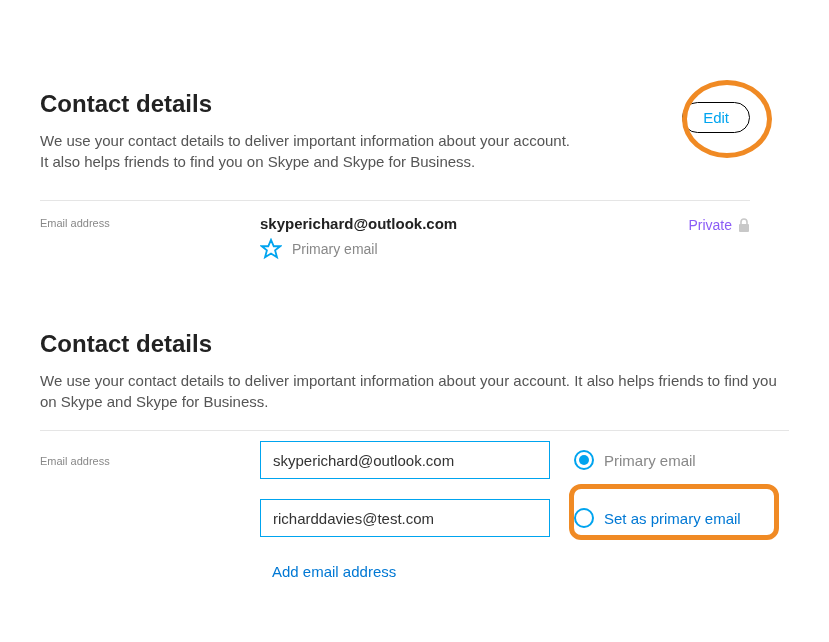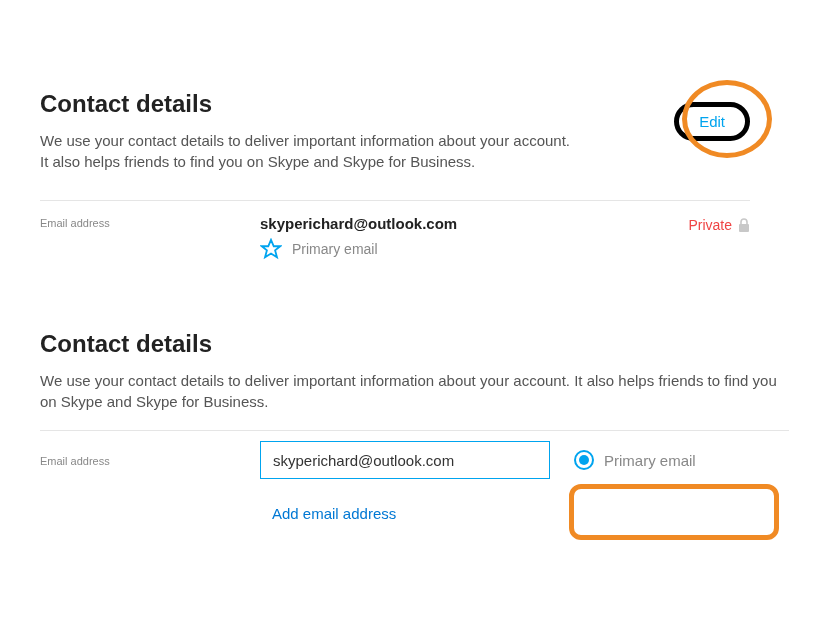--- a/index.html
+++ b/index.html
@@ -36,21 +36,21 @@
       color: #555;
       line-height: 1.4;
       max-width: 540px;
       margin-bottom: 28px;
     }
 
     .edit-btn {
       position: absolute;
       right: 40px;
       top: 102px;
-      border: 5px solid #000000;
+      border: 1px solid #000000;
       color: #00a4ef;
       background: #fff;
       border-radius: 20px;
       padding: 6px 20px;
       font-size: 15px;
       cursor: pointer;
     }
 
     .highlight-circle {
       position: absolute;
@@ -107,21 +107,21 @@
 
     .primary-text {
       color: #888;
       font-size: 14px;
     }
 
     .privacy {
       display: flex;
       align-items: center;
       gap: 6px;
-      color: #ef4444;
+      color: #8b5cf6;
       font-size: 14px;
       padding-top: 2px;
     }
 
     .lock-icon svg {
       width: 12px;
       height: 14px;
       display: block;
     }
 
@@ -267,17 +267,25 @@
 
   <div class="edit-row">
     <div class="field-label">Email address</div>
     <input class="edit-input" type="text" value="skyperichard@outlook.com" style="">
     <div class="radio-group">
       <span class="radio selected"></span>
       <span class="radio-label">Primary email</span>
     </div>
   </div>
 
+  <div class="edit-row">
+    <div class="field-label"></div>
+    <input class="edit-input" type="text" value="richarddavies@test.com" style="">
+    <div class="radio-group">
+      <span class="radio"></span>
+      <span class="radio-label link">Set as primary email</span>
+    </div>
+  </div>
 
   <a class="add-link">Add email address</a>
 
   <div class="highlight-rect"></div>
 </div>
 
 </body></html>

